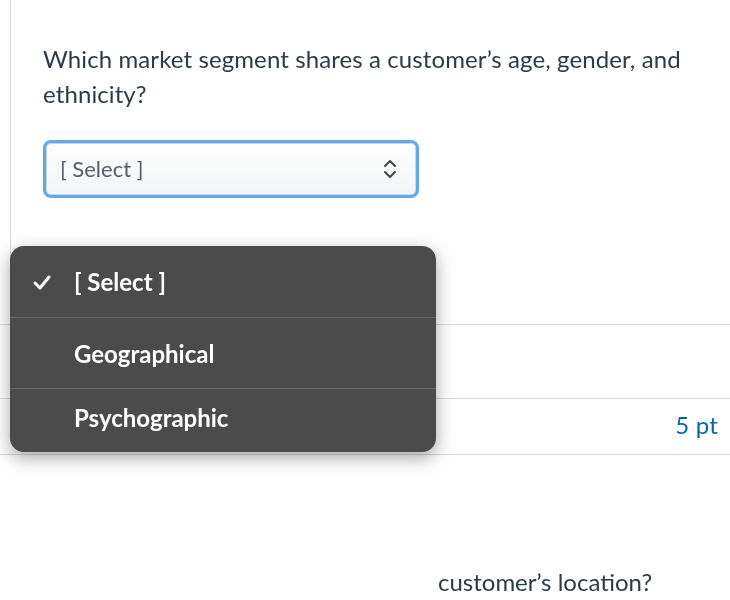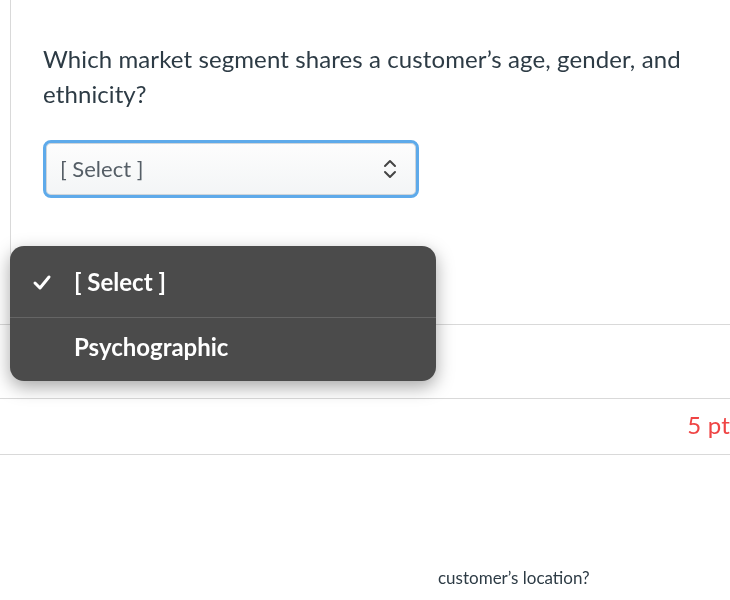--- a/index.html
+++ b/index.html
@@ -72,30 +72,30 @@
     border-top: 1.5px solid #d9d9d9;
   }
   .row-a { top: 324px; }
   .row-b { top: 398px; }
   .row-c { top: 454px; }
   .points-label {
     position: absolute;
     right: 0;
     top: 410px;
     font-size: 24px;
-    color: #ef4444;
-    padding-right: 0;
+    color: #0369a1;
+    padding-right: 12px;
     letter-spacing: 0.2px;
   }
   .next-question-fragment {
     position: absolute;
     left: 438px;
     right: 0;
     top: 567px;
-    font-size: 17px;
+    font-size: 24px;
     color: #2d3b45;
     white-space: nowrap;
   }
 
   
   .dropdown-menu {
     position: absolute;
     left: 10px;
     top: 246px;
     width: 426px;
@@ -169,20 +169,24 @@
       <span class="check">
         <svg width="20" height="20" viewBox="0 0 20 20">
             <polyline points="3,11 8,16 17,5" fill="none" stroke="currentColor" stroke-width="3" stroke-linecap="round" stroke-linejoin="round"></polyline>
           </svg>
       </span>
       <span class="opt-label">[ Select ]</span>
     </div>
 
 
 
+    <div class="menu-option">
+      <span class="check"></span>
+      <span class="opt-label">Geographical</span>
+    </div>
 
     <div class="menu-option">
       <span class="check"></span>
       <span class="opt-label">Psychographic</span>
     </div>
 
   </div>
 
 </div>
 

